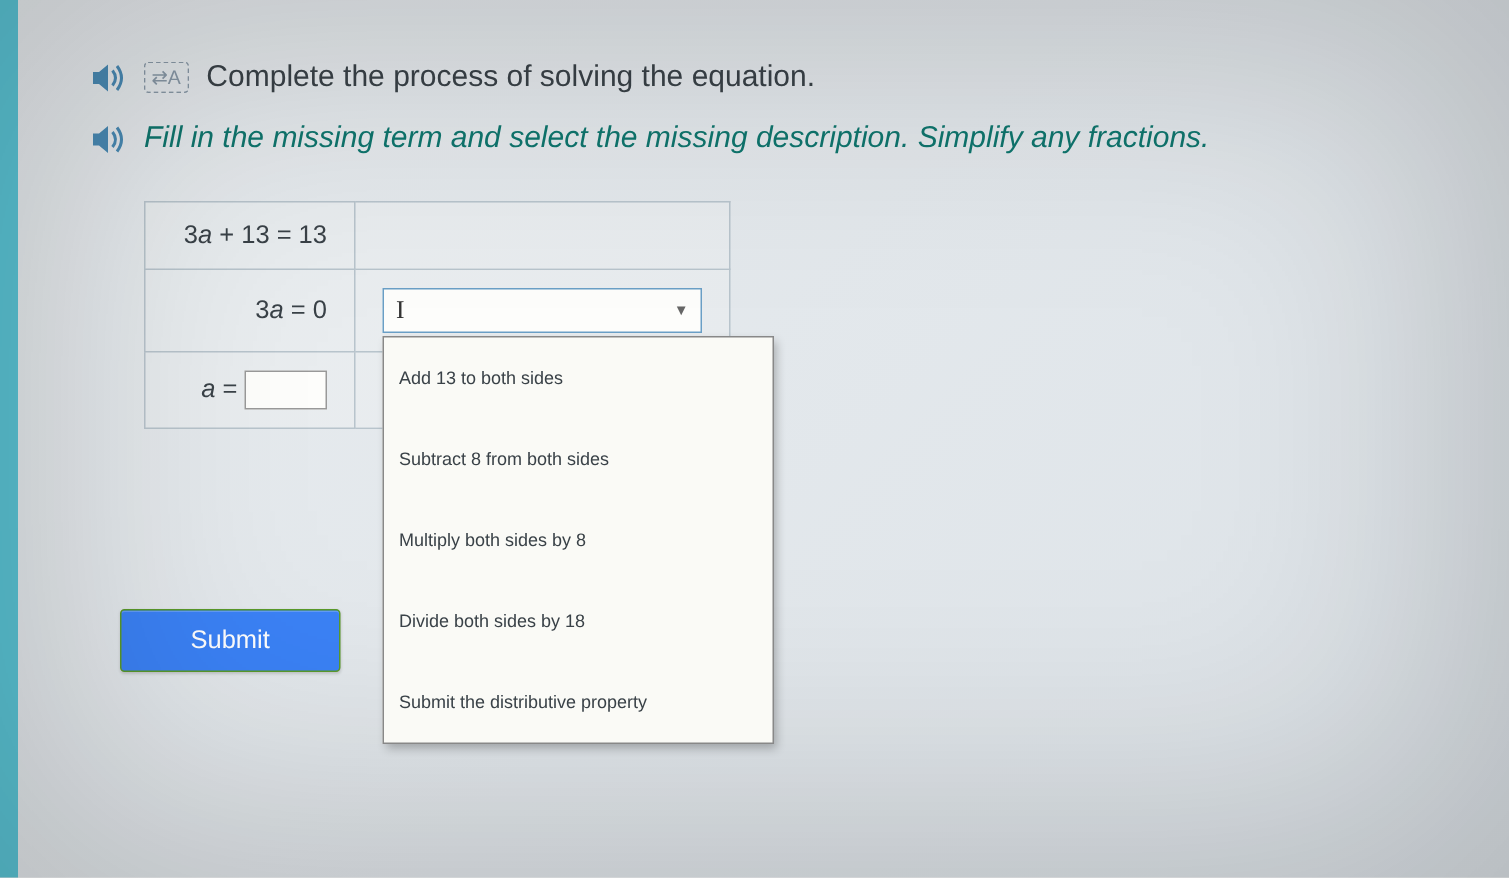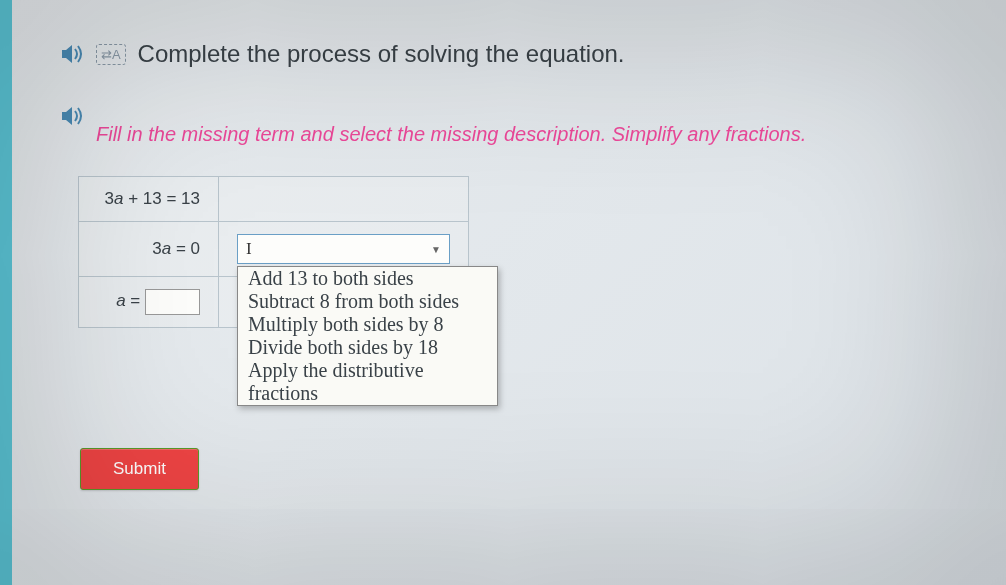--- a/index.html
+++ b/index.html
@@ -40,32 +40,31 @@
     .translate-icon {
       color: #8a9aa8;
       border: 1px dashed #8a9aa8;
       padding: 2px 4px;
       border-radius: 3px;
       font-size: 13px;
       display: flex;
       align-items: center;
     }
     .main-instruction {
-      font-size: 24px;
+      font-size: 20px;
       color: #3a4248;
     }
     .sub-instruction {
       font-size: 20px;
-      color: #ec4899;
+      color: #0f766e;
       font-style: italic;
-      margin-top: 37px;
     }
     .work-area {
       margin-top: 30px;
-      margin-left: 18px;
+      margin-left: 36px;
       position: relative;
     }
     .equation-table {
       border-collapse: collapse;
     }
     .equation-table td {
       border: 1px solid #b8c4cc;
       padding: 12px 18px;
       font-size: 17px;
       color: #3a4248;
@@ -116,34 +115,33 @@
       position: absolute;
       top: 44px;
       left: 18px;
       right: -30px;
       background: #fafaf6;
       border: 1px solid #888;
       box-shadow: 2px 3px 6px rgba(0,0,0,0.25);
       z-index: 10;
     }
     .dropdown-item {
-      padding: 0 10px;
-      font-size: 20px;
+      padding: 20px 10px;
+      font-size: 12px;
       color: #3a4248;
       cursor: pointer;
-      font-family: Liberation Serif, serif;
     }
     .submit-btn {
       margin-top: 120px;
       margin-left: 20px;
-      background: #ef4444;
+      background: #3b82f6;
       border: 1px solid #5a9a2a;
       color: #fff;
       font-size: 17px;
-      padding: 10px 32px;
+      padding: 10px 46px;
       border-radius: 3px;
       cursor: pointer;
       box-shadow: inset 0 1px 0 rgba(255,255,255,0.2), 0 1px 2px rgba(0,0,0,0.15);
     }
     .vignette {
       position: absolute;
       inset: 0;
       pointer-events: none;
       box-shadow: inset 0 0 180px 40px rgba(0,0,0,0.18);
     }
@@ -194,21 +192,21 @@
         <td class="desc-cell">
           <div class="dropdown-trigger">
             <span class="cursor">I</span>
             <span class="dropdown-caret">▼</span>
           </div>
           <div class="dropdown-list">
             <div class="dropdown-item">Add 13 to both sides</div>
             <div class="dropdown-item">Subtract 8 from both sides</div>
             <div class="dropdown-item">Multiply both sides by 8</div>
             <div class="dropdown-item">Divide both sides by 18</div>
-            <div class="dropdown-item">Apply the distributive fractions</div>
+            <div class="dropdown-item">Submit the distributive property</div>
           </div>
         </td>
       </tr>
       <tr>
         <td class="eq-cell">
           <span class="var">a</span><span> =</span>
           <input type="text" class="answer-input" style="">
         </td>
         <td class="desc-cell"></td>
       </tr>

